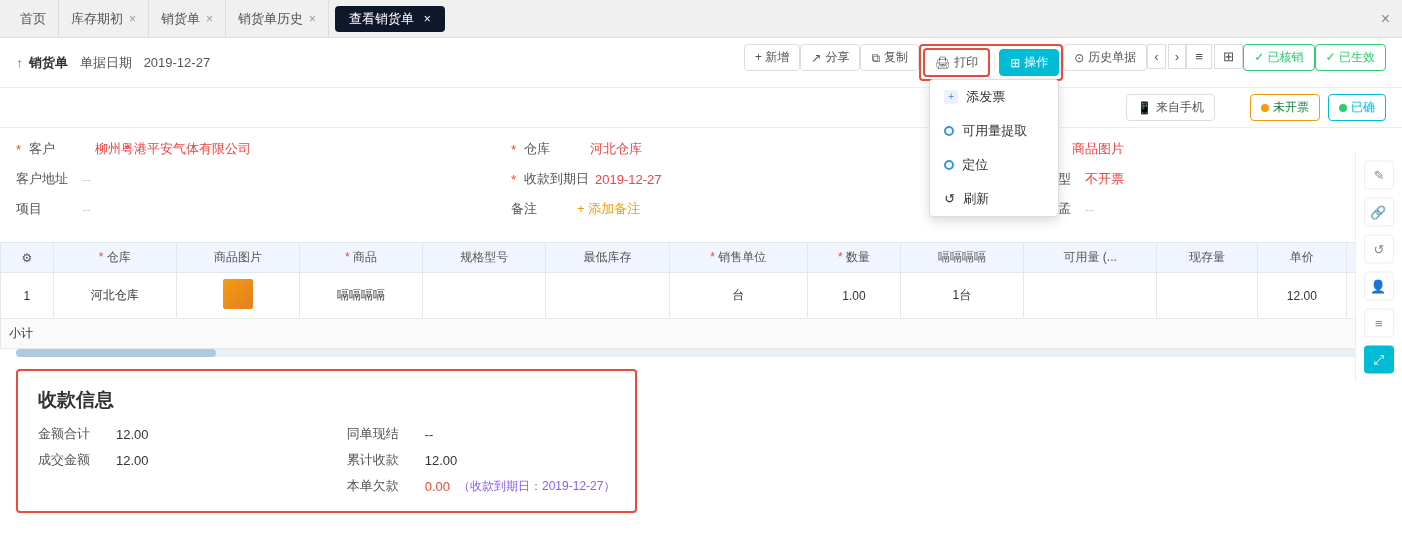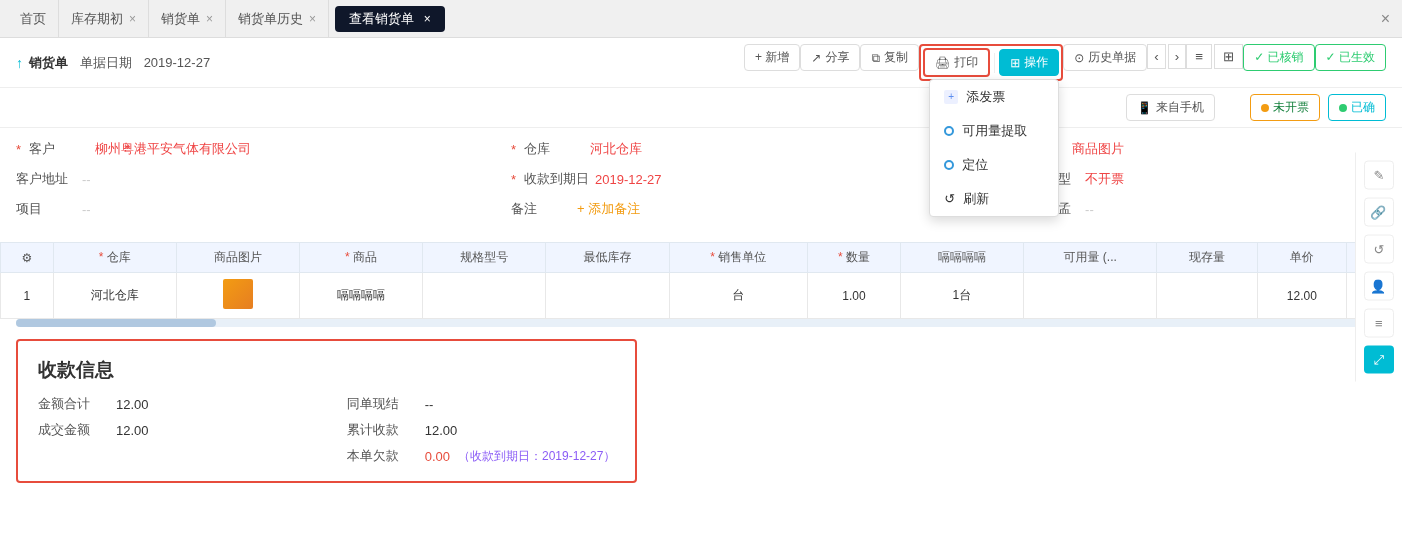--- a/index.html
+++ b/index.html
@@ -338,20 +338,23 @@
           <td></td>
           <td></td>
           <td>台</td>
           <td>1.00</td>
           <td>1台</td>
           <td></td>
           <td></td>
           <td>12.00</td>
           <td>0.</td>
         </tr>
+        <tr class="subtotal">
+          <td colspan="13" style="text-align:left; padding-left:8px;">小计</td>
+        </tr>
       </tbody>
     </table>
   </div>
 
   <div class="scroll-indicator">
     <div class="scroll-thumb"></div>
   </div>
 
   <div>
     <div class="payment-box">

